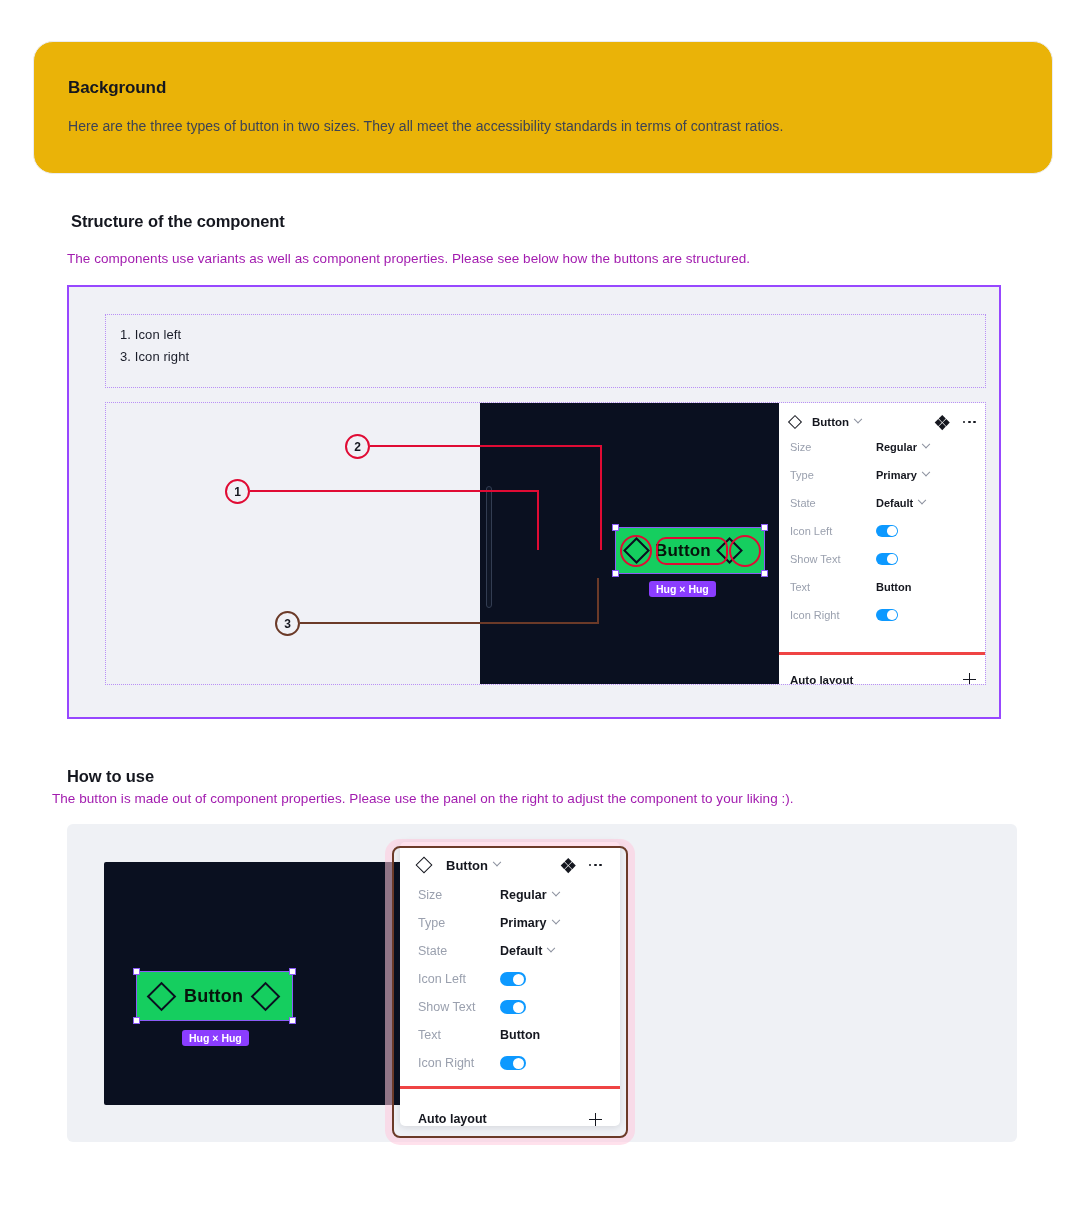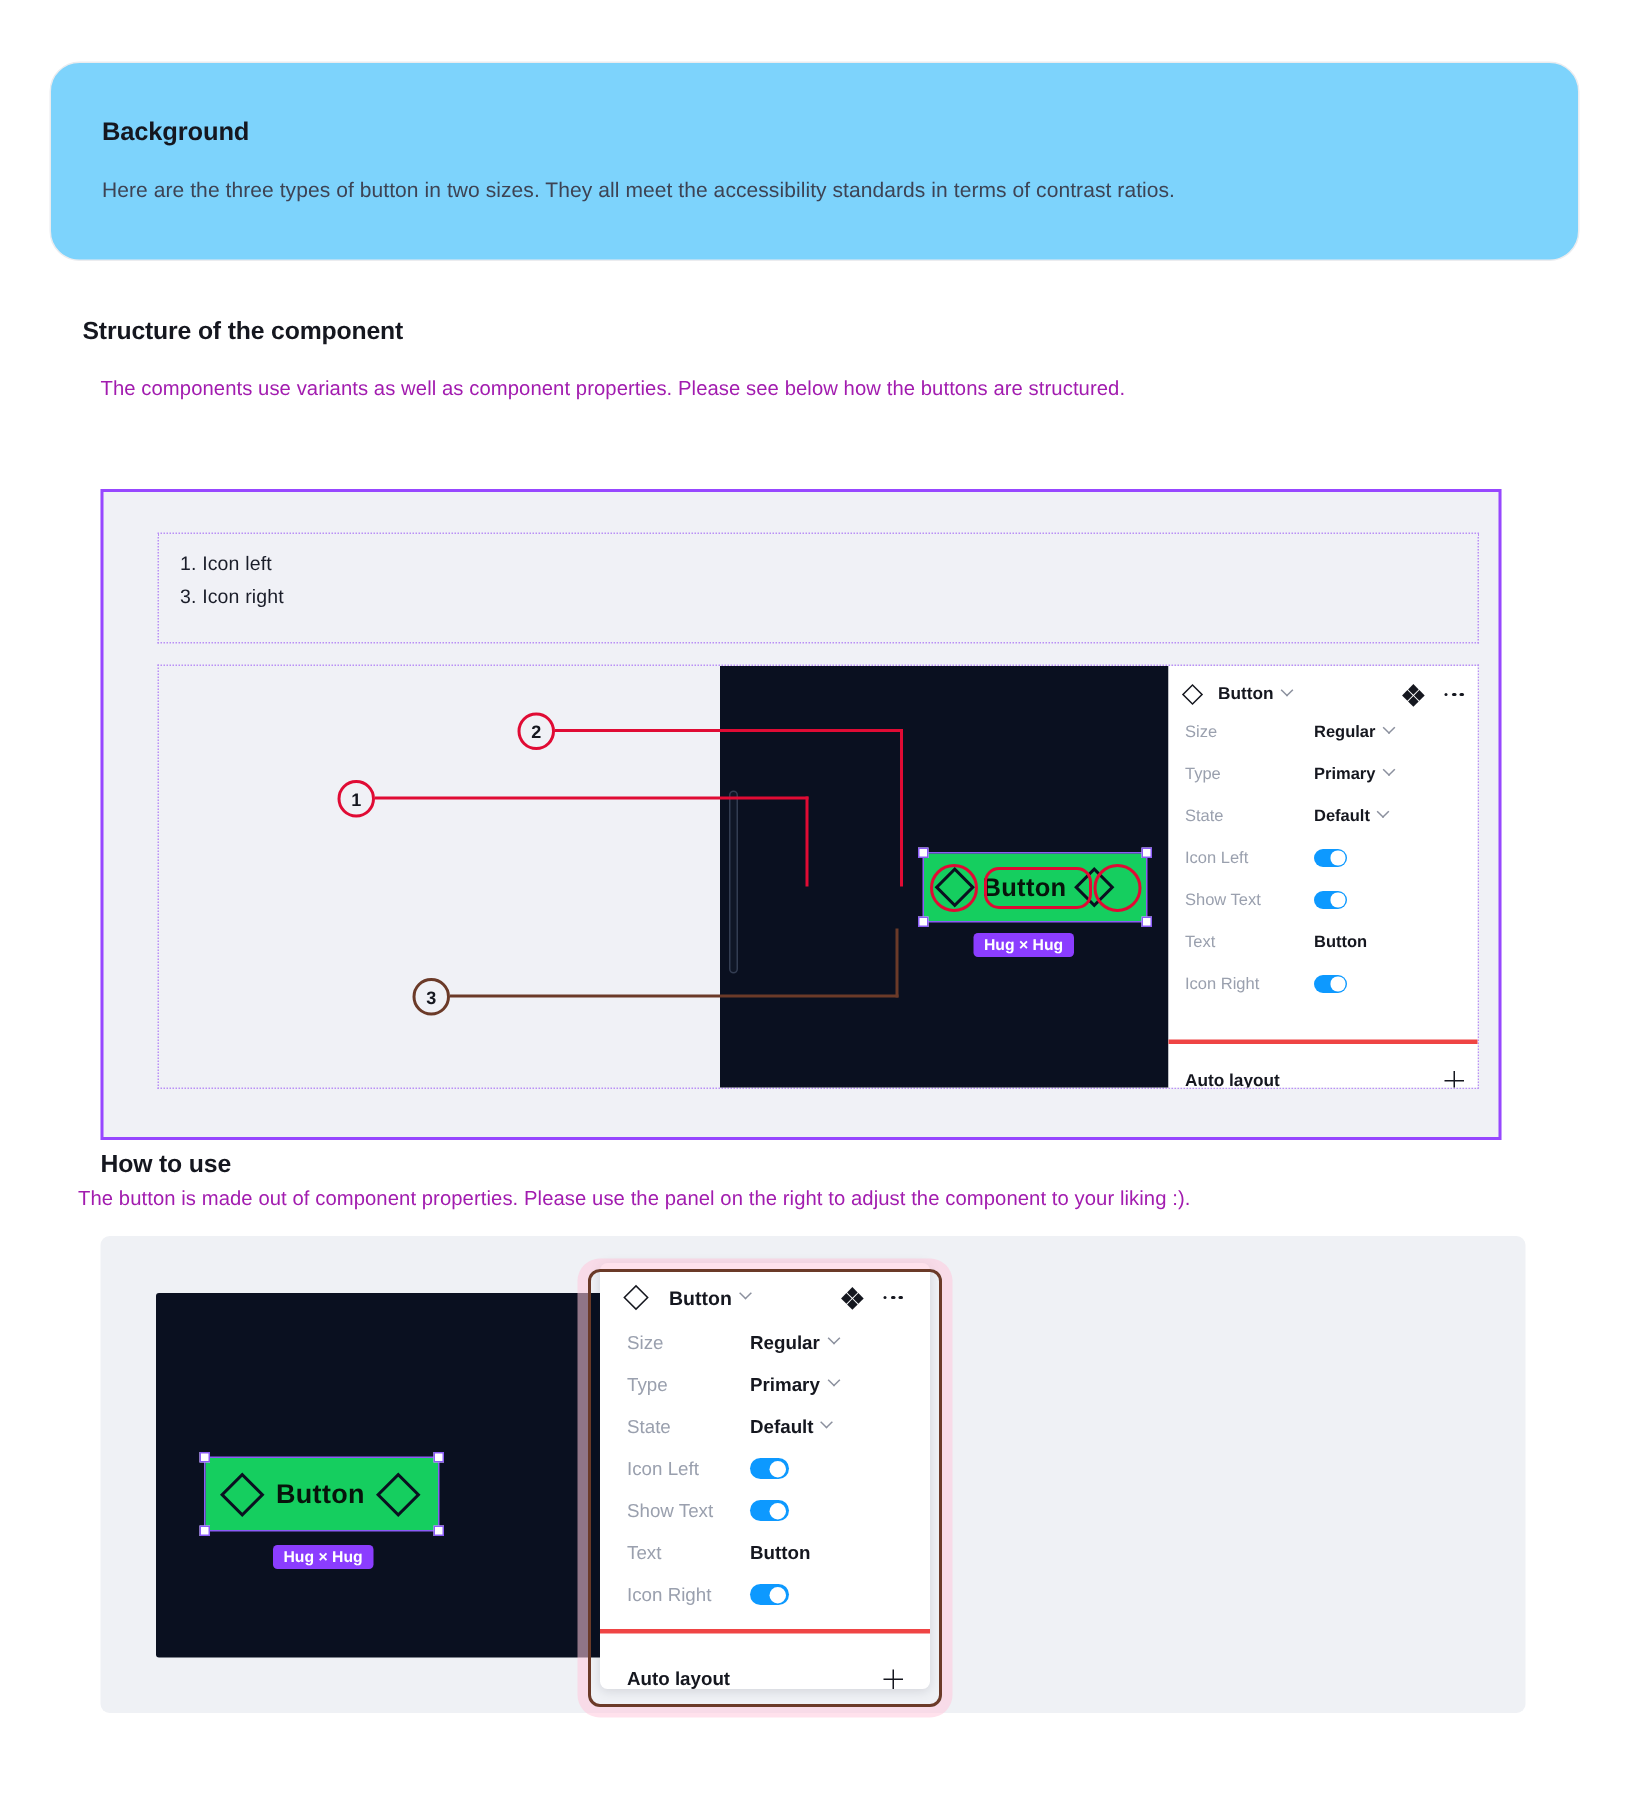--- a/index.html
+++ b/index.html
@@ -12,21 +12,21 @@
     color: #1a1d29;
     overflow: hidden;
     position: relative;
   }
 
   
   .bg-card {
     position: absolute;
     left: 33px; top: 41px;
     width: 1020px; height: 133px;
-    background: #7dd3fc;
+    background: #eab308;
     border: 1px solid #ebecef;
     border-radius: 20px;
   }
   .bg-card h2 {
     position: absolute;
     left: 34px; top: 36px;
     font-size: 17px;
     font-weight: 700;
     letter-spacing: -0.1px;
     color: #15171f;
@@ -46,33 +46,32 @@
     font-weight: 700;
     letter-spacing: -0.1px;
     color: #15171f;
   }
   .sec-sub {
     position: absolute;
     font-size: 13.5px;
     color: #a21caf;
     letter-spacing: 0.05px;
   }
-  #structure-title { left: 55px; top: 212px; }
+  #structure-title { left: 71px; top: 212px; }
   #structure-sub   { left: 67px; top: 251px; }
   #howto-title     { left: 67px; top: 753px; margin-top: 14px; }
   #howto-sub       { left: 52px; top: 791px; }
 
   
   .struct-outer {
     position: absolute;
     left: 67px; top: 285px;
     width: 934px; height: 434px;
     background: #f0f1f6;
     border: 2px solid #9747ff;
-    margin-top: 41px;
   }
 
   .dotted-box {
     position: absolute;
     border: 1px dotted #b990f5;
     background: #f0f1f6;
   }
   #legend-box {
     left: 36px; top: 27px;
     width: 881px; height: 74px;

